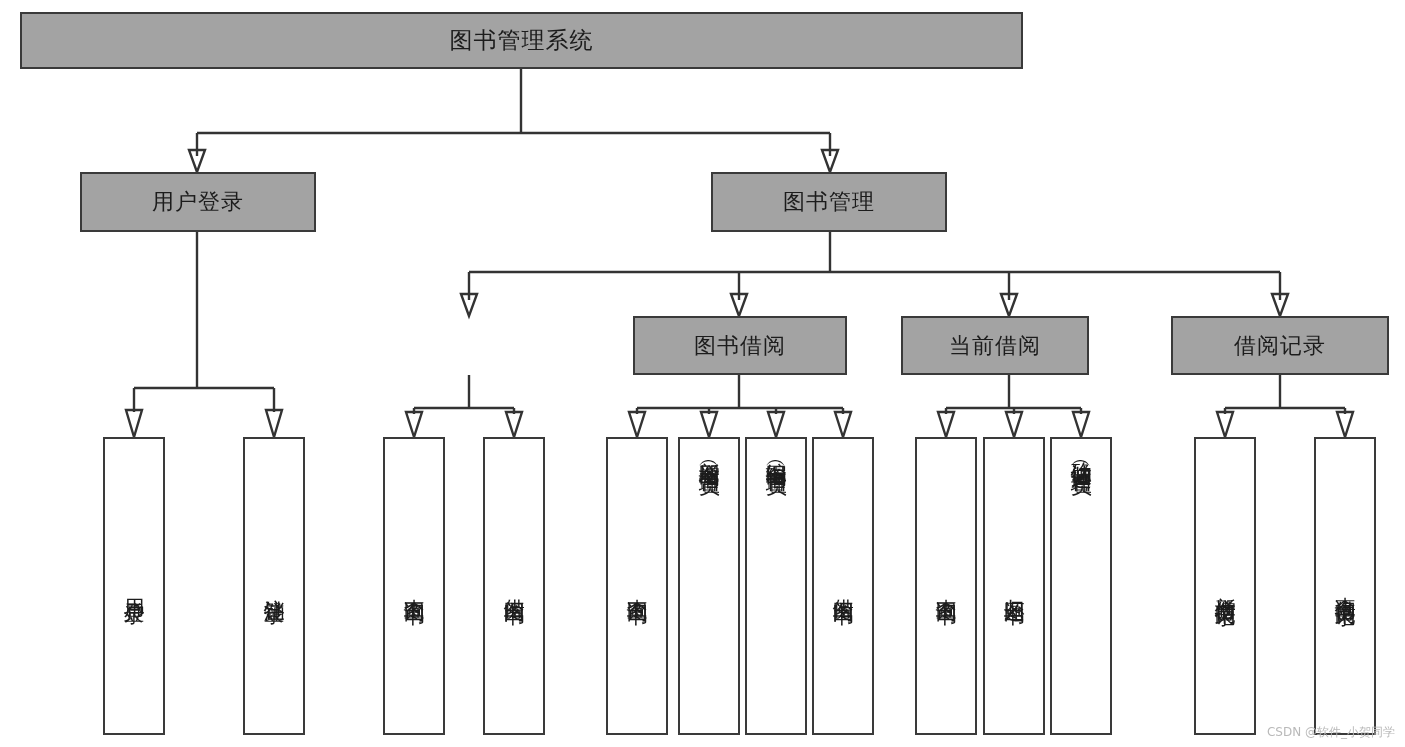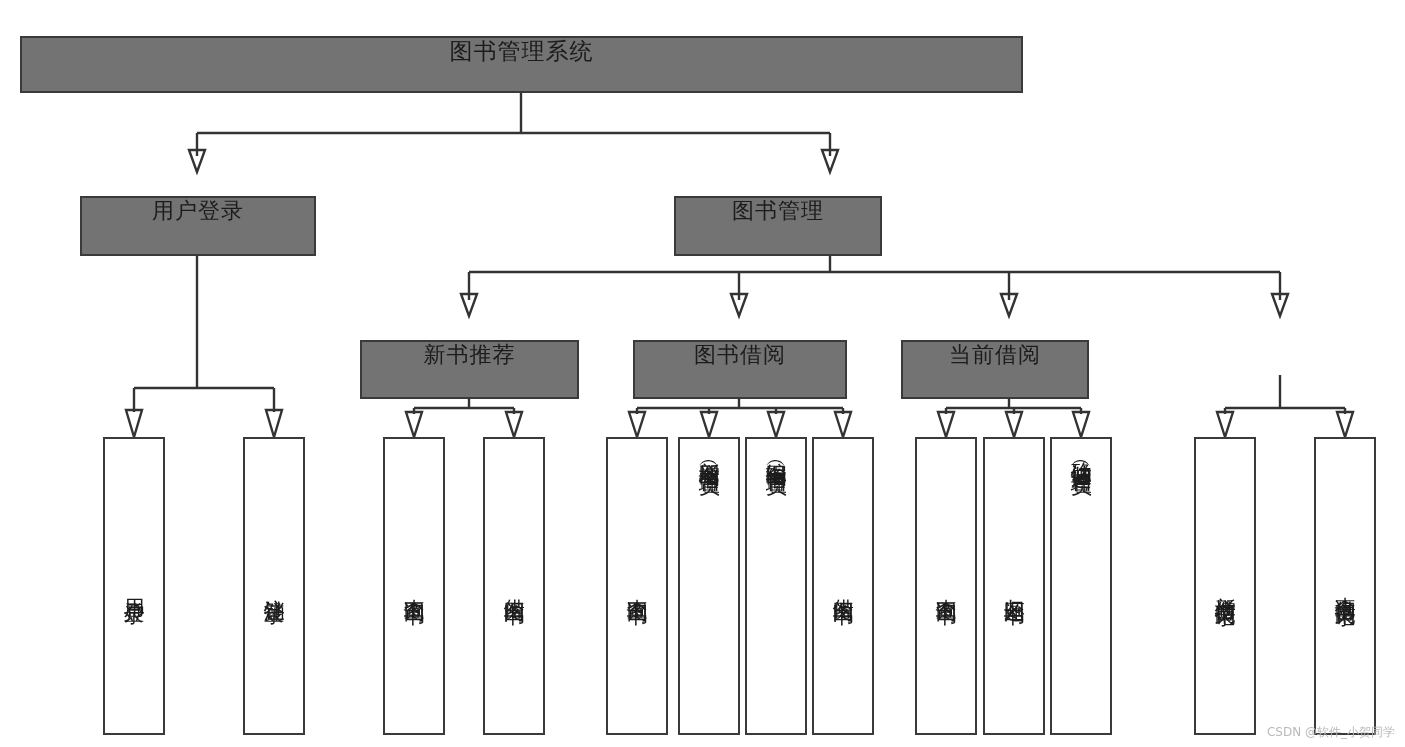--- a/index.html
+++ b/index.html
@@ -4,27 +4,27 @@
 <style>
   html,body{margin:0;padding:0;background:#ffffff;}
   body{
     width:1405px;height:747px;position:relative;overflow:hidden;
     font-family:"DejaVu Sans","Liberation Sans",sans-serif;
     color:#1a1a1a;
   }
   #diagram{position:absolute;left:0;top:0;width:1405px;height:747px;}
   .node{
     position:absolute;
-    background:#737373;
+    background:#a3a3a3;
     border:2.5px solid #3a3a3a;
     box-sizing:border-box;
     display:flex;
+    align-items:center;
     justify-content:center;
     z-index:2;
-    margin-top:24px;
   }
   .node .label{
     font-size:22px;
     line-height:1.15;
     letter-spacing:1px;
     color:#1c1c1c;
     white-space:nowrap;
   }
   .node.root .label{font-size:23px;}
   .leaf{
@@ -127,32 +127,32 @@
     <path d="M1345 437 L1337 412 L1353 412 Z" fill="#333"></path>
   </svg>
 
   <div class="node root" style="left:20px;top:12px;width:1003px;height:57px;">
     <span class="label">图书管理系统</span>
   </div>
 
   <div class="node" style="left:80px;top:172px;width:236px;height:60px;">
     <span class="label">用户登录</span>
   </div>
-  <div class="node" style="left:674px;top:172px;width:208px;height:60px;">
+  <div class="node" style="left:711px;top:172px;width:236px;height:60px;">
     <span class="label">图书管理</span>
   </div>
 
-  <div class="node" style="left:360px;top:316px;width:219px;height:59px;">
-    <span class="label">新书推荐</span>
-  </div>
   <div class="node" style="left:633px;top:316px;width:214px;height:59px;">
     <span class="label">图书借阅</span>
   </div>
   <div class="node" style="left:901px;top:316px;width:188px;height:59px;">
     <span class="label">当前借阅</span>
+  </div>
+  <div class="node" style="left:1171px;top:316px;width:218px;height:59px;">
+    <span class="label">借阅记录</span>
   </div>
 
   <div class="leaf center" style="left:103px;top:437px;width:62px;height:298px;">
     <span class="vlabel">用户登录</span>
   </div>
   <div class="leaf center" style="left:243px;top:437px;width:62px;height:298px;">
     <span class="vlabel">注销登录</span>
   </div>
 
   <div class="leaf center" style="left:383px;top:437px;width:62px;height:298px;">

